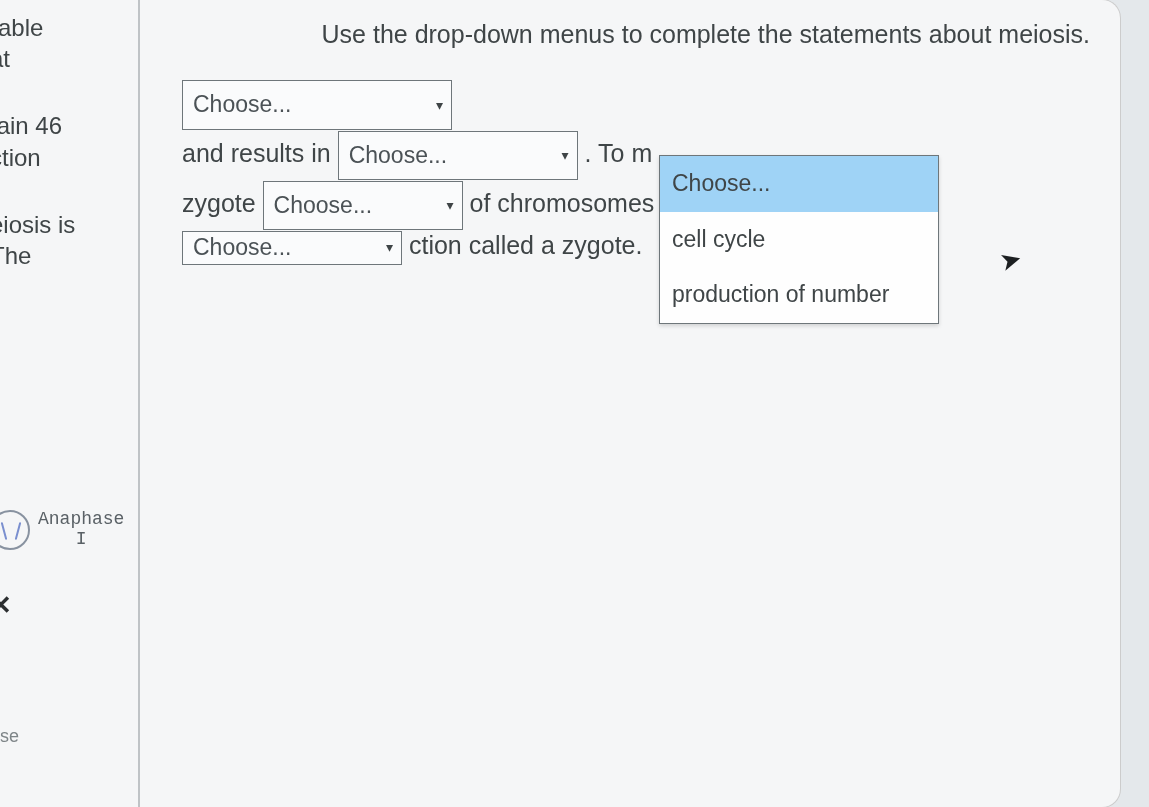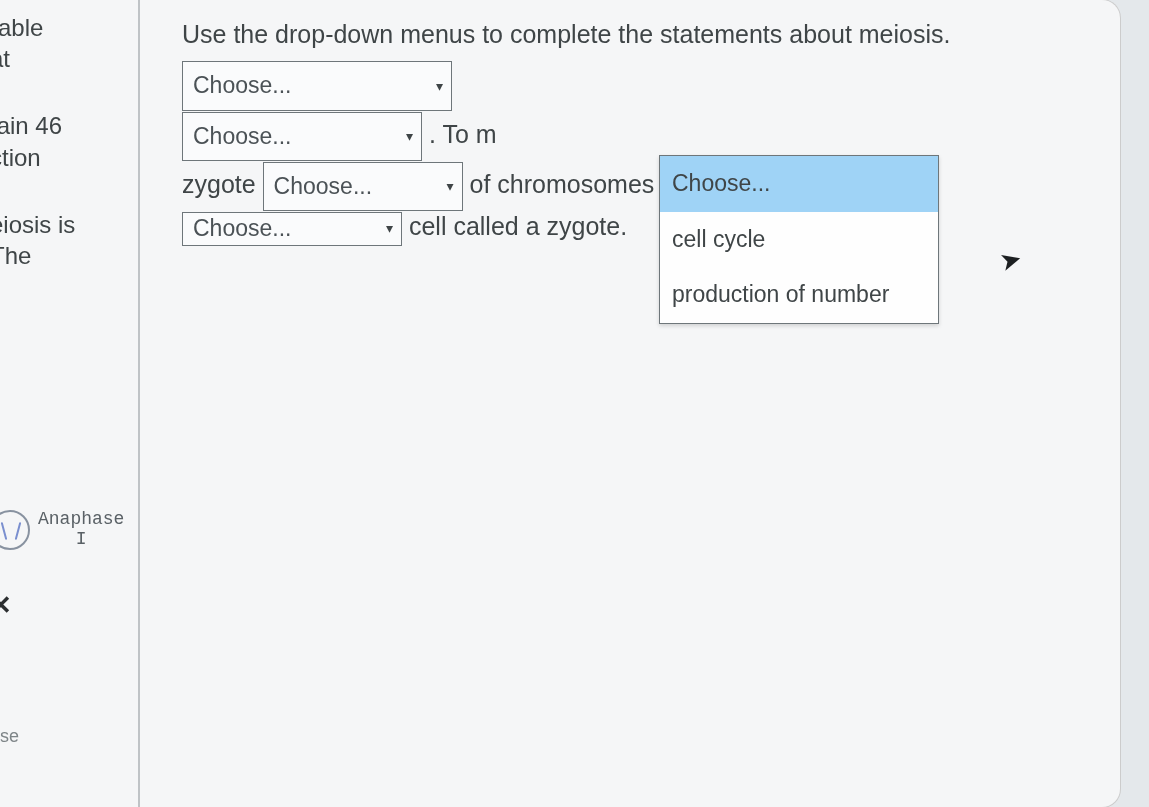--- a/index.html
+++ b/index.html
@@ -71,21 +71,21 @@
     color: #7e8588;
   }
   .main {
     flex: 1;
     padding: 18px 30px 0 42px;
     font-size: 25px;
     color: #3f4547;
     line-height: 1.9;
     position: relative;
   }
-  .instr { margin-bottom: 9px; line-height: 1.35; }
+  .instr { margin-bottom: 28px; line-height: 1.35; text-align: right; }
   .select-box {
     display: inline-flex;
     align-items: center;
     justify-content: space-between;
     border: 1.5px solid #6e767a;
     background: #fafbfc;
     font-size: 23px;
     color: #4b5256;
     padding: 2px 8px 2px 10px;
     vertical-align: middle;
@@ -166,20 +166,21 @@
     <div class="instr">Use the drop-down menus to complete the statements about meiosis.</div>
 
     <div>
       <span class="select-box" style="width:270px;">
         <span>Choose...</span>
         <span class="caret">▾</span>
       </span>
     </div>
 
     <div>
+      <span>and results in </span>
       <span class="select-box" style="width:240px;">
         <span>Choose...</span>
         <span class="caret">▾</span>
       </span>
       <span>. To m</span>
     </div>
 
 
     <div>
       <span>zygote </span>
@@ -191,21 +192,21 @@
     </div>
 
     <div style="height:6px;"></div>
 
 
     <div style="line-height:1.2; margin-top:-6px;">
       <span class="select-box" style="width:220px;">
         <span>Choose...</span>
         <span class="caret">▾</span>
       </span>
-      <span> cell called a zygote.</span>
+      <span> ction called a zygote.</span>
     </div>
 
     <div class="dd-open">
       <div class="dd-item hl">Choose...</div>
       <div class="dd-item">cell cycle</div>
       <div class="dd-item">production of number</div>
     </div>
 
   </div>
 

